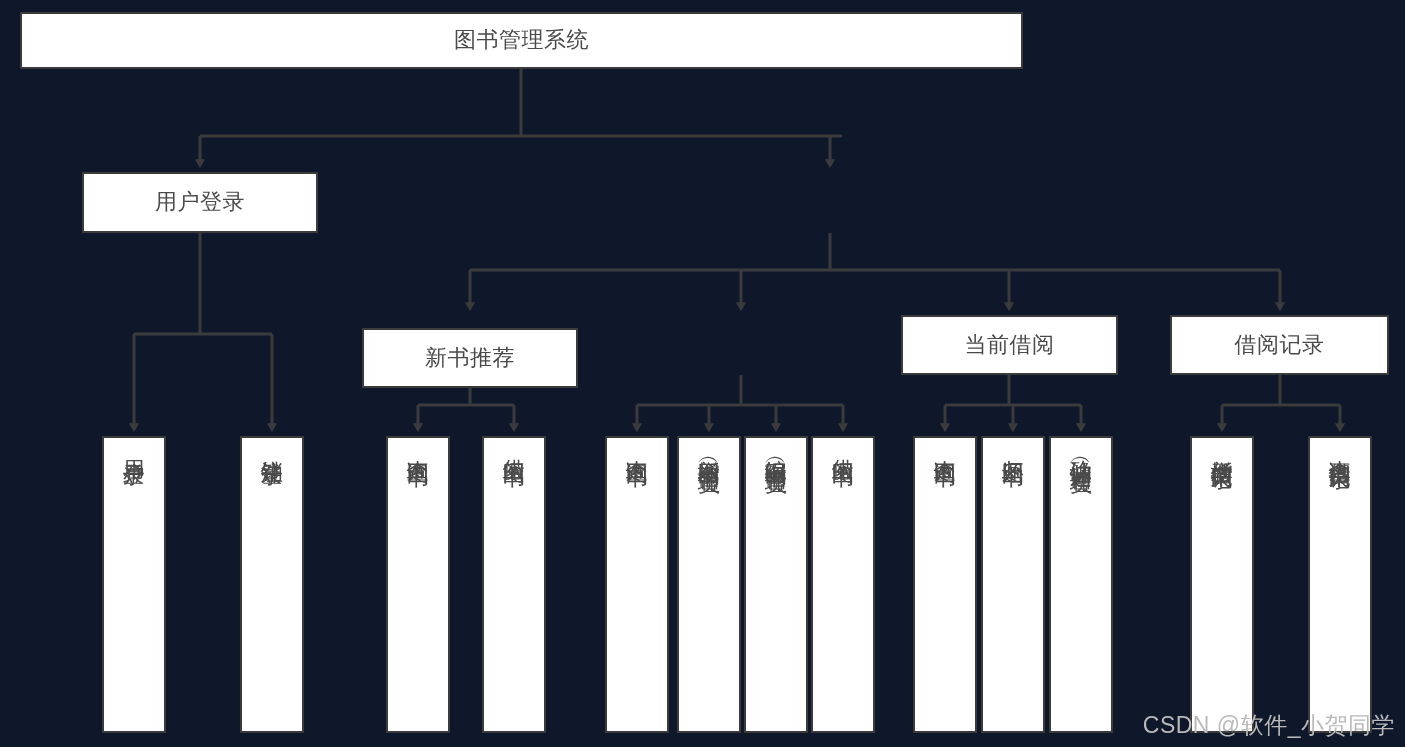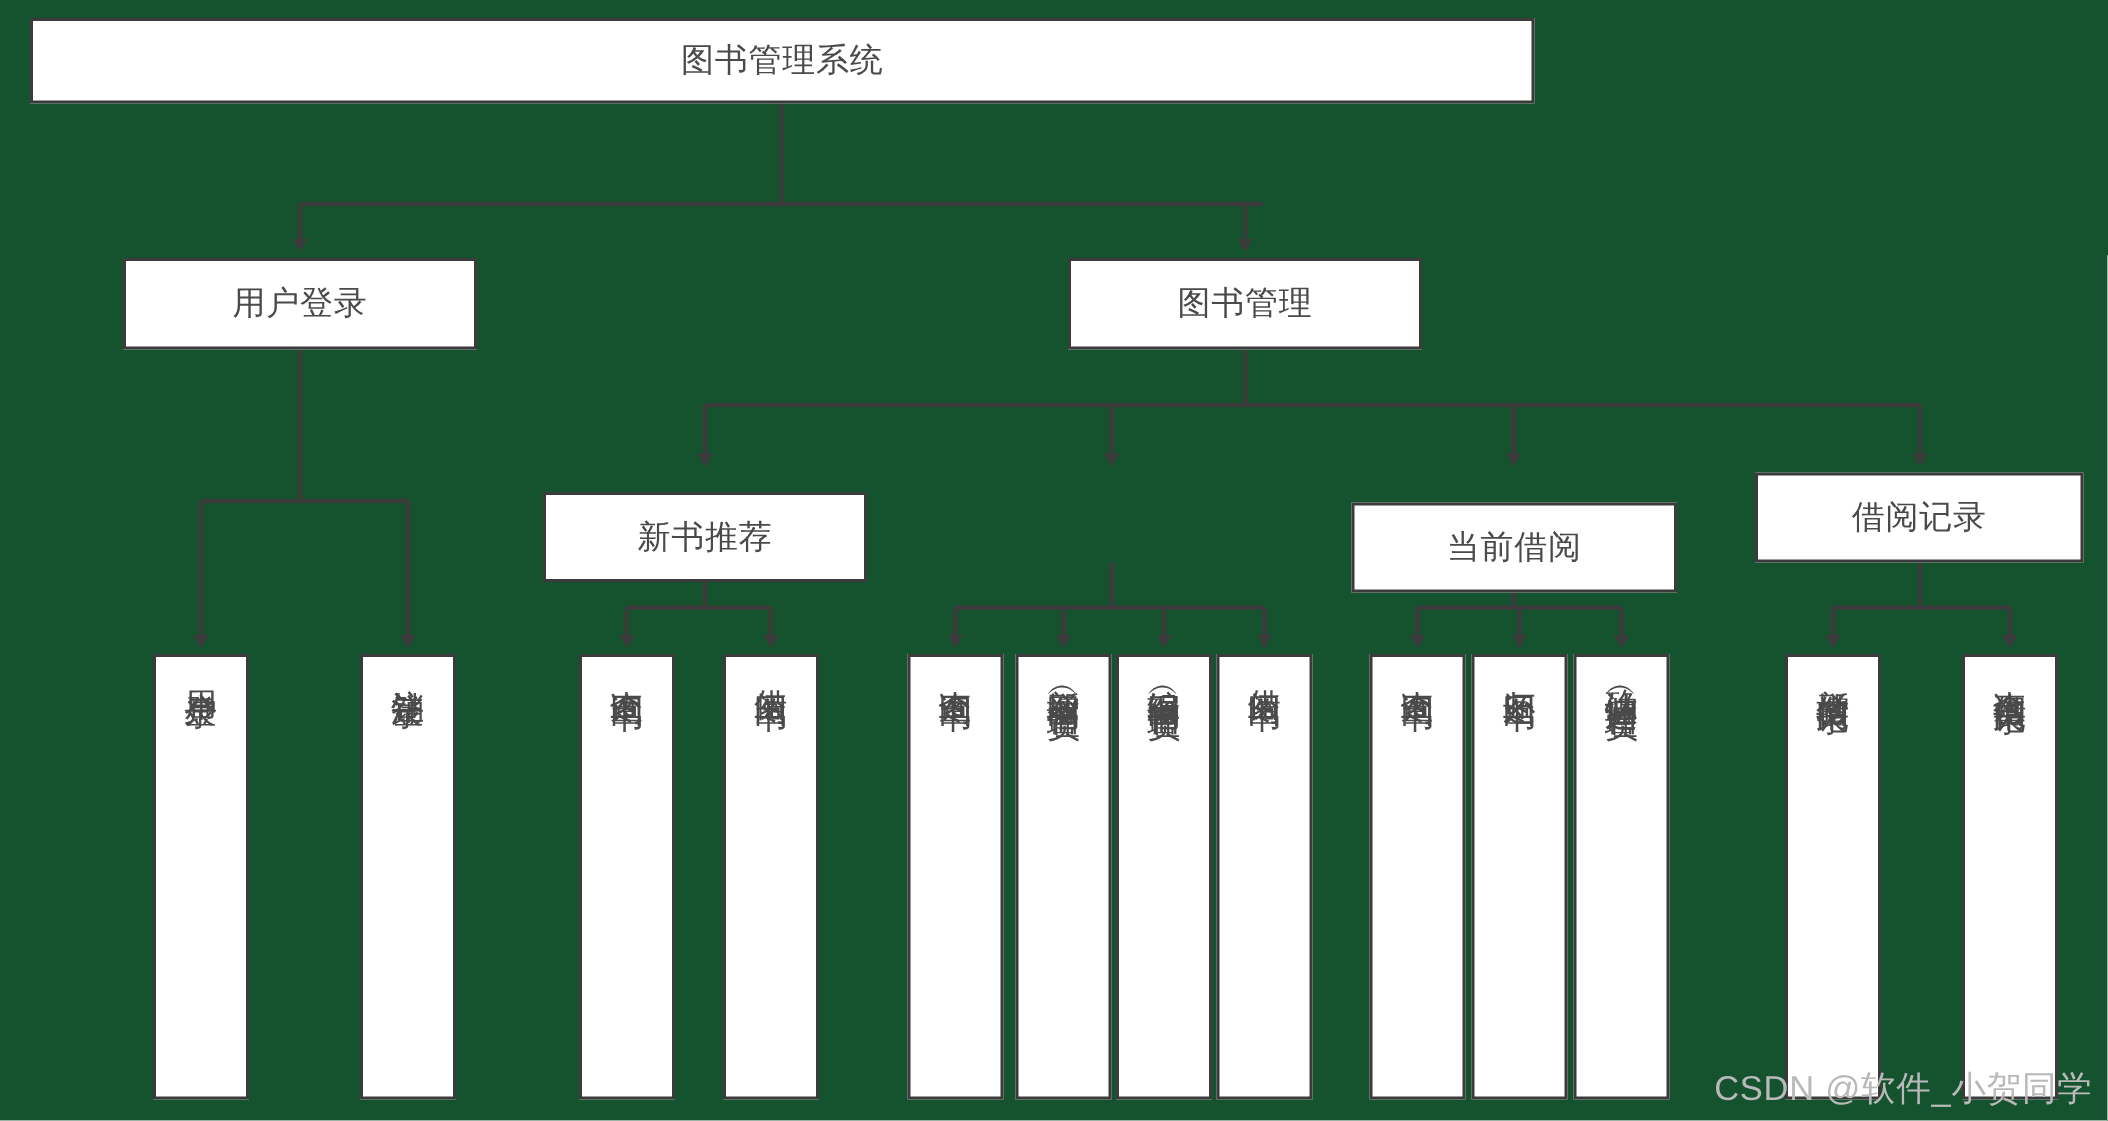--- a/index.html
+++ b/index.html
@@ -8,21 +8,21 @@
     background: #ffffff;
   }
   body {
     font-family: "Liberation Sans", "DejaVu Sans", sans-serif;
     color: #3a3a3a;
   }
   #canvas {
     position: relative;
     width: 1405px;
     height: 747px;
-    background: #14532d;
+    background: #0f172a;
     overflow: hidden;
   }
   #edges {
     position: absolute;
     left: 0;
     top: 0;
     width: 1405px;
     height: 747px;
     pointer-events: none;
   }
@@ -124,28 +124,25 @@
     </g>
   </svg>
 
   <div class="node horizontal" style="left: 20px; top: 12px; width: 1003px; height: 57px;">
     <span class="label">图书管理系统</span>
   </div>
 
   <div class="node horizontal" style="left: 82px; top: 172px; width: 236px; height: 61px;">
     <span class="label">用户登录</span>
   </div>
-  <div class="node horizontal" style="left: 712px; top: 172px; width: 236px; height: 61px;">
-    <span class="label">图书管理</span>
-  </div>
 
   <div class="node horizontal" style="left: 362px; top: 328px; width: 216px; height: 60px;">
     <span class="label">新书推荐</span>
   </div>
-  <div class="node horizontal" style="left: 901px; top: 315px; width: 217px; height: 60px; margin-top: 20px;">
+  <div class="node horizontal" style="left: 901px; top: 315px; width: 217px; height: 60px;">
     <span class="label">当前借阅</span>
   </div>
   <div class="node horizontal" style="left: 1170px; top: 315px; width: 219px; height: 60px;">
     <span class="label">借阅记录</span>
   </div>
 
   <div class="node vertical" style="left: 102px; top: 436px; width: 64px; height: 297px;">
     <span class="label">用户登录</span>
   </div>
   <div class="node vertical" style="left: 240px; top: 436px; width: 64px; height: 297px;">

